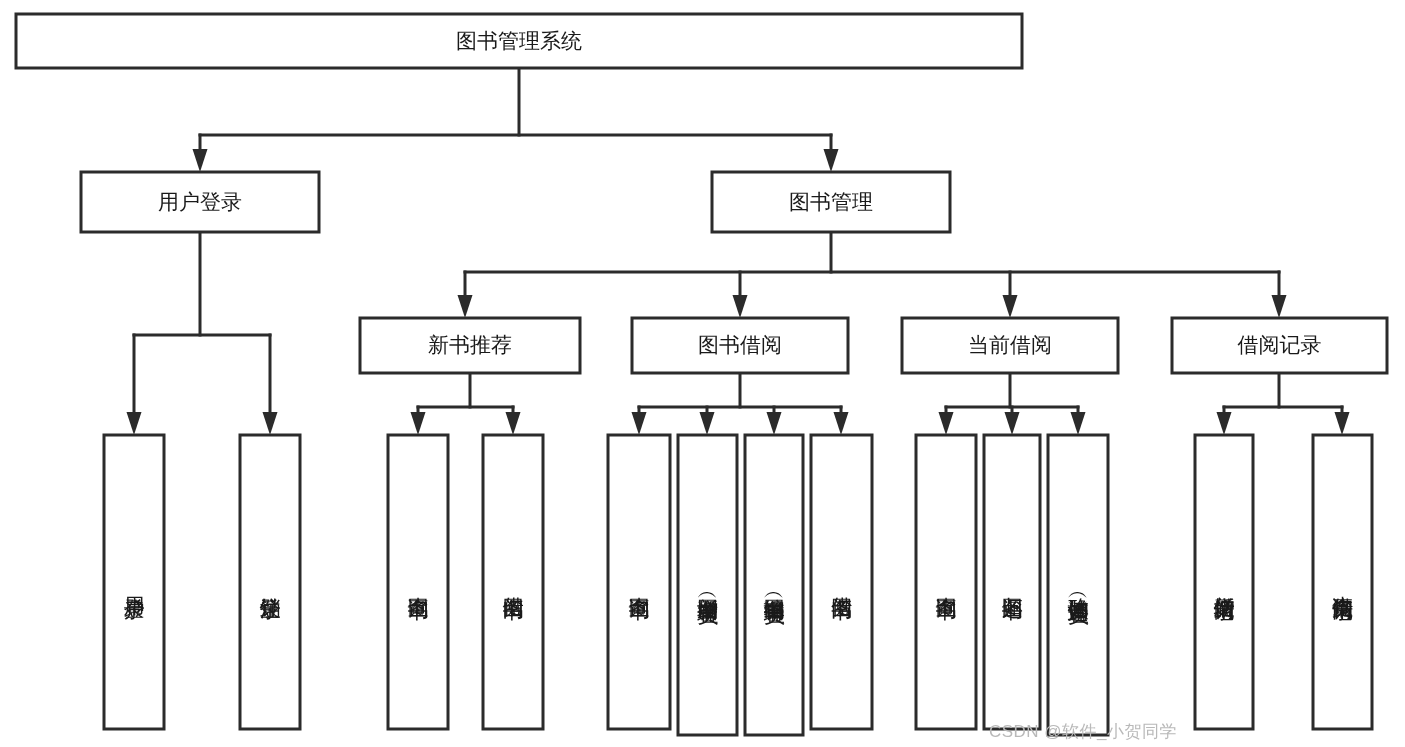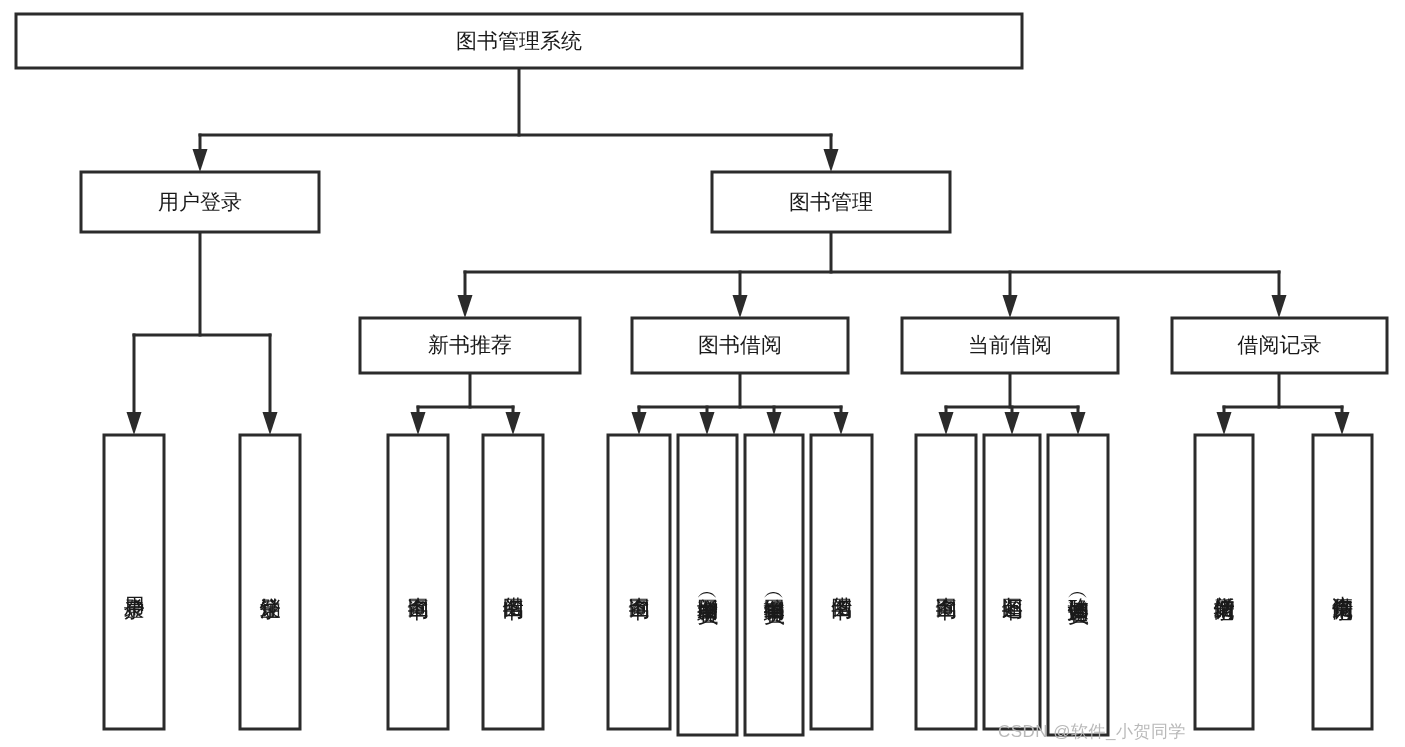--- a/index.html
+++ b/index.html
@@ -61,21 +61,21 @@
     line-height: 1.07;
     color: #1a1a1a;
     writing-mode: vertical-rl;
     text-orientation: upright;
     letter-spacing: 1px;
     pointer-events: none;
     white-space: nowrap;
   }
   .watermark {
     position: absolute;
-    right: 8px;
+    right: 17px;
     bottom: 4px;
     font-family: "Liberation Sans", "DejaVu Sans", sans-serif;
     font-size: 17px;
     color: #b9b9b9;
     letter-spacing: 0.5px;
     white-space: nowrap;
   }
 </style>
 </head>
 <body>

